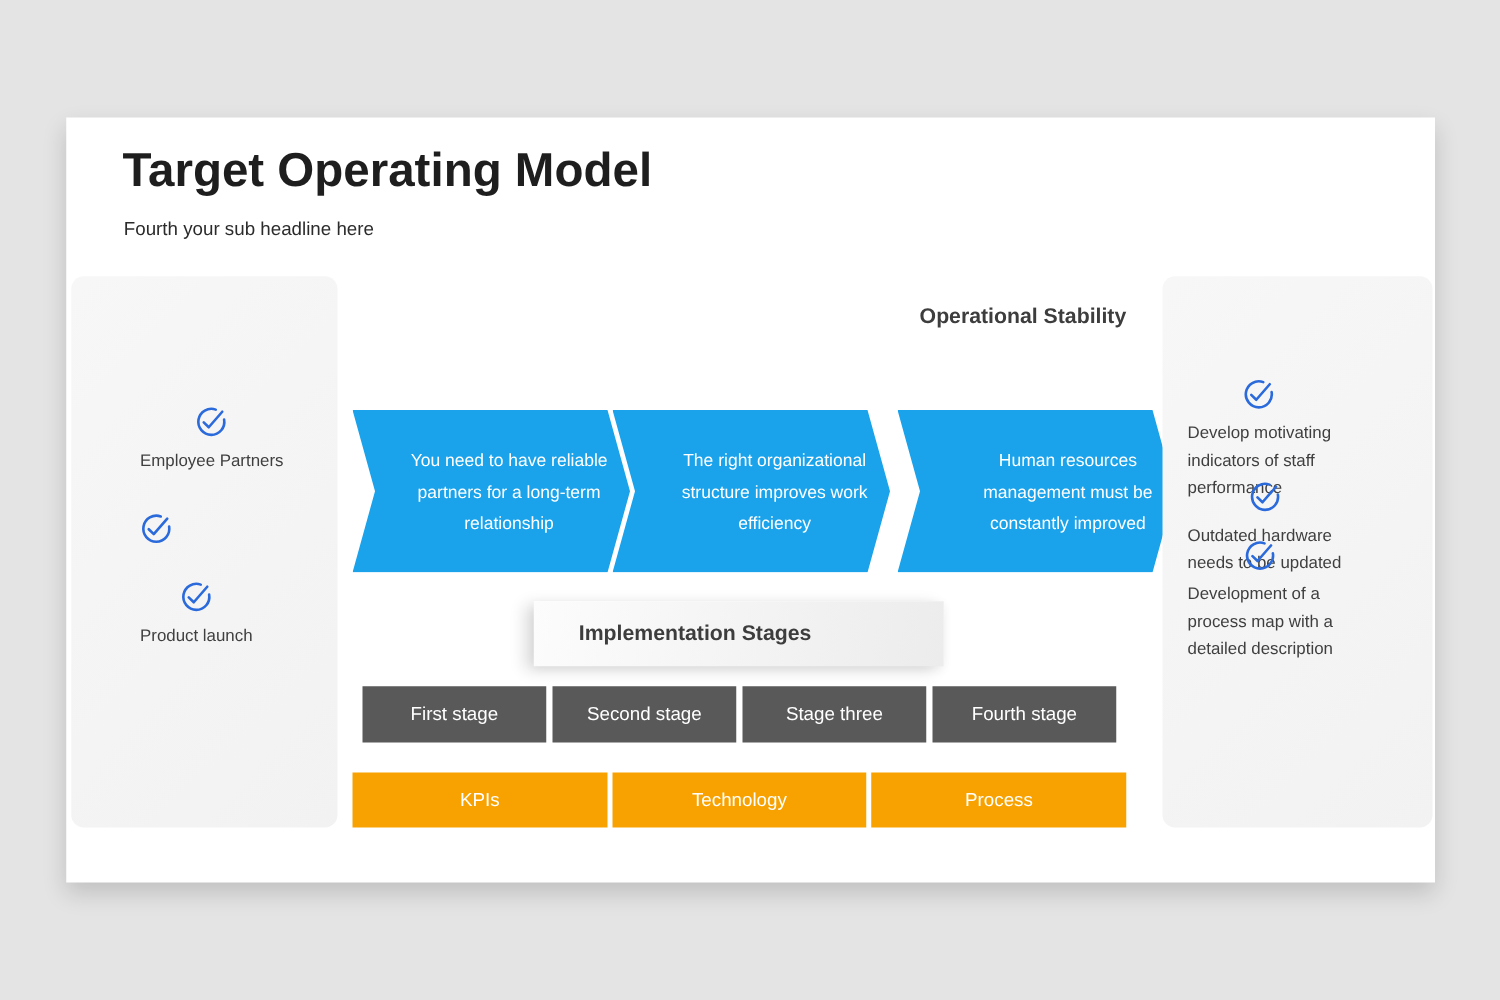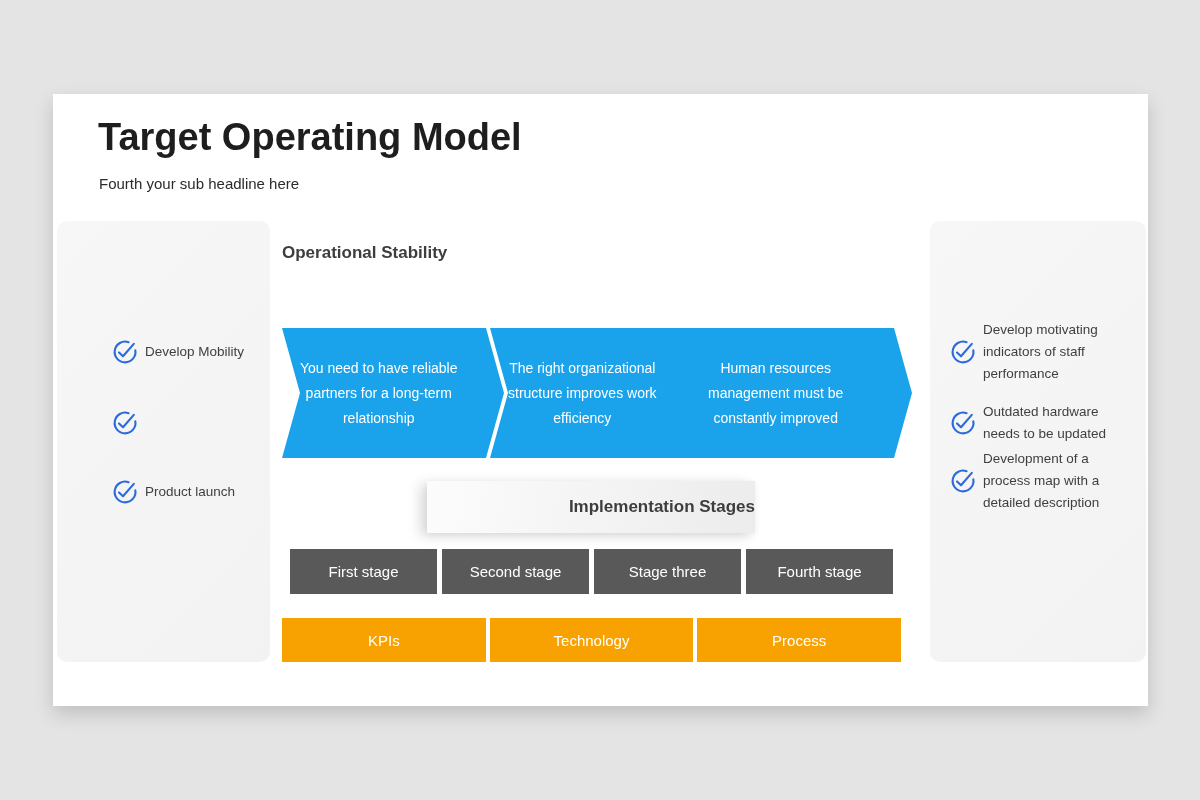--- a/index.html
+++ b/index.html
@@ -19,70 +19,70 @@
   .slide{position:absolute;left:53px;top:94px;width:1095px;height:612px;background:#ffffff;
          box-shadow:0 8px 18px rgba(0,0,0,0.16);}
   .title{position:absolute;left:45px;top:22px;font-size:38px;font-weight:600;color:#1e1e1e;}
   .subtitle{position:absolute;left:46px;top:81px;font-size:15px;color:#2b2b2b;}
 
   .panel{position:absolute;top:127px;height:441px;border-radius:10px;
          background:linear-gradient(135deg,#f7f7f7 0%,#f2f2f2 100%);}
   .panel-left{left:4px;width:213px;}
   .panel-right{left:877px;width:216px;}
 
-  .check-item{position:absolute;display:flex;align-items:center;gap:7px;transform:translateY(-50%);}
+  .check-item{position:absolute;display:flex;align-items:center;gap:7px;transform:translateY(-50%);flex-direction:column;}
   .panel-left .check-item{left:55px;}
   .panel-right .check-item{left:20px;}
   .check-icon{width:26px;height:26px;flex:0 0 26px;display:block;}
   .check-icon svg path{stroke:var(--checkBlue);}
   .check-text{font-size:13.5px;line-height:22px;color:#3f3f3f;white-space:pre-line;}
 
-  .center-title{position:absolute;left:229px;top:149px;width:619px;text-align:left;
+  .center-title{position:absolute;left:229px;top:149px;width:619px;text-align:right;
                 font-size:17px;font-weight:bold;color:var(--headingGray);}
 
   .row{position:absolute;display:flex;}
   .row .cell{flex:1 1 0;display:flex;align-items:center;justify-content:center;
              color:#ffffff;font-size:15px;}
   .pillars{left:229px;top:178px;width:619px;height:45px;gap:4px;}
   .pillars .cell{background:var(--blue);}
   .stages{left:237px;top:455px;width:603px;height:45px;gap:5px;}
   .stages .cell{background:var(--darkGray);}
   .foundations{left:229px;top:524px;width:619px;height:44px;gap:4px;}
   .foundations .cell{background:var(--orange);}
 
   .arrows{position:absolute;left:229px;top:234px;width:660px;height:130px;}
   .arrow{position:absolute;top:0;width:222px;height:130px;background:var(--lightBlue);
          clip-path:polygon(0 0,calc(100% - 18px) 0,100% 50%,calc(100% - 18px) 100%,0 100%,18px 50%);
-         display:flex;align-items:center;justify-content:flex-start;padding:0 18px;}
+         display:flex;align-items:center;justify-content:flex-end;padding:0 18px;}
   .arrow-text{color:#ffffff;font-size:14px;line-height:25px;text-align:center;white-space:pre-line;}
 
   .impl-box{position:absolute;left:374px;top:387px;width:328px;height:52px;
             background:linear-gradient(100deg,#fcfcfc 0%,#ececec 100%);
             box-shadow:-7px 3px 12px rgba(0,0,0,0.14),0 2px 8px rgba(0,0,0,0.05);
-            display:flex;align-items:center;justify-content:flex-end;}
+            display:flex;align-items:center;justify-content:flex-start;padding-left:36px;}
   .impl-box span{font-size:17px;font-weight:bold;color:var(--headingGray);}
 </style>
 </head>
 <body>
 
 <div class="stage">
   <div class="slide">
 
     <div class="title">Target Operating Model</div>
     <div class="subtitle">Fourth your sub headline here</div>
 
     <div class="panel panel-left">
       <div class="check-item" style="top:131px">
         <span class="check-icon">
           <svg viewBox="0 0 26 26" width="26" height="26" fill="none">
             <path d="M23.3 11.2 A10.4 10.4 0 1 1 16.6 3.2" stroke-width="2.1" stroke-linecap="round"></path>
             <path d="M7 13.4 L11 17.3 L21.8 4.9" stroke-width="2.1" stroke-linecap="round" stroke-linejoin="round"></path>
           </svg>
         </span>
-        <span class="check-text">Develop Mobility</span>
+        <span class="check-text">Employee Partners</span>
       </div>
       <div class="check-item" style="top:202px">
         <span class="check-icon">
           <svg viewBox="0 0 26 26" width="26" height="26" fill="none">
             <path d="M23.3 11.2 A10.4 10.4 0 1 1 16.6 3.2" stroke-width="2.1" stroke-linecap="round"></path>
             <path d="M7 13.4 L11 17.3 L21.8 4.9" stroke-width="2.1" stroke-linecap="round" stroke-linejoin="round"></path>
           </svg>
         </span>
       </div>
       <div class="check-item" style="top:271px">
@@ -103,21 +103,21 @@
       <div class="arrow" style="left:0">
         <span class="arrow-text">You need to have reliable
 partners for a long-term
 relationship</span>
       </div>
       <div class="arrow" style="left:208px">
         <span class="arrow-text">The right organizational
 structure improves work
 efficiency</span>
       </div>
-      <div class="arrow" style="left:408px">
+      <div class="arrow" style="left:436px">
         <span class="arrow-text">Human resources
 management must be
 constantly improved</span>
       </div>
     </div>
 
     <div class="impl-box">
       <span>Implementation Stages</span>
     </div>
 

